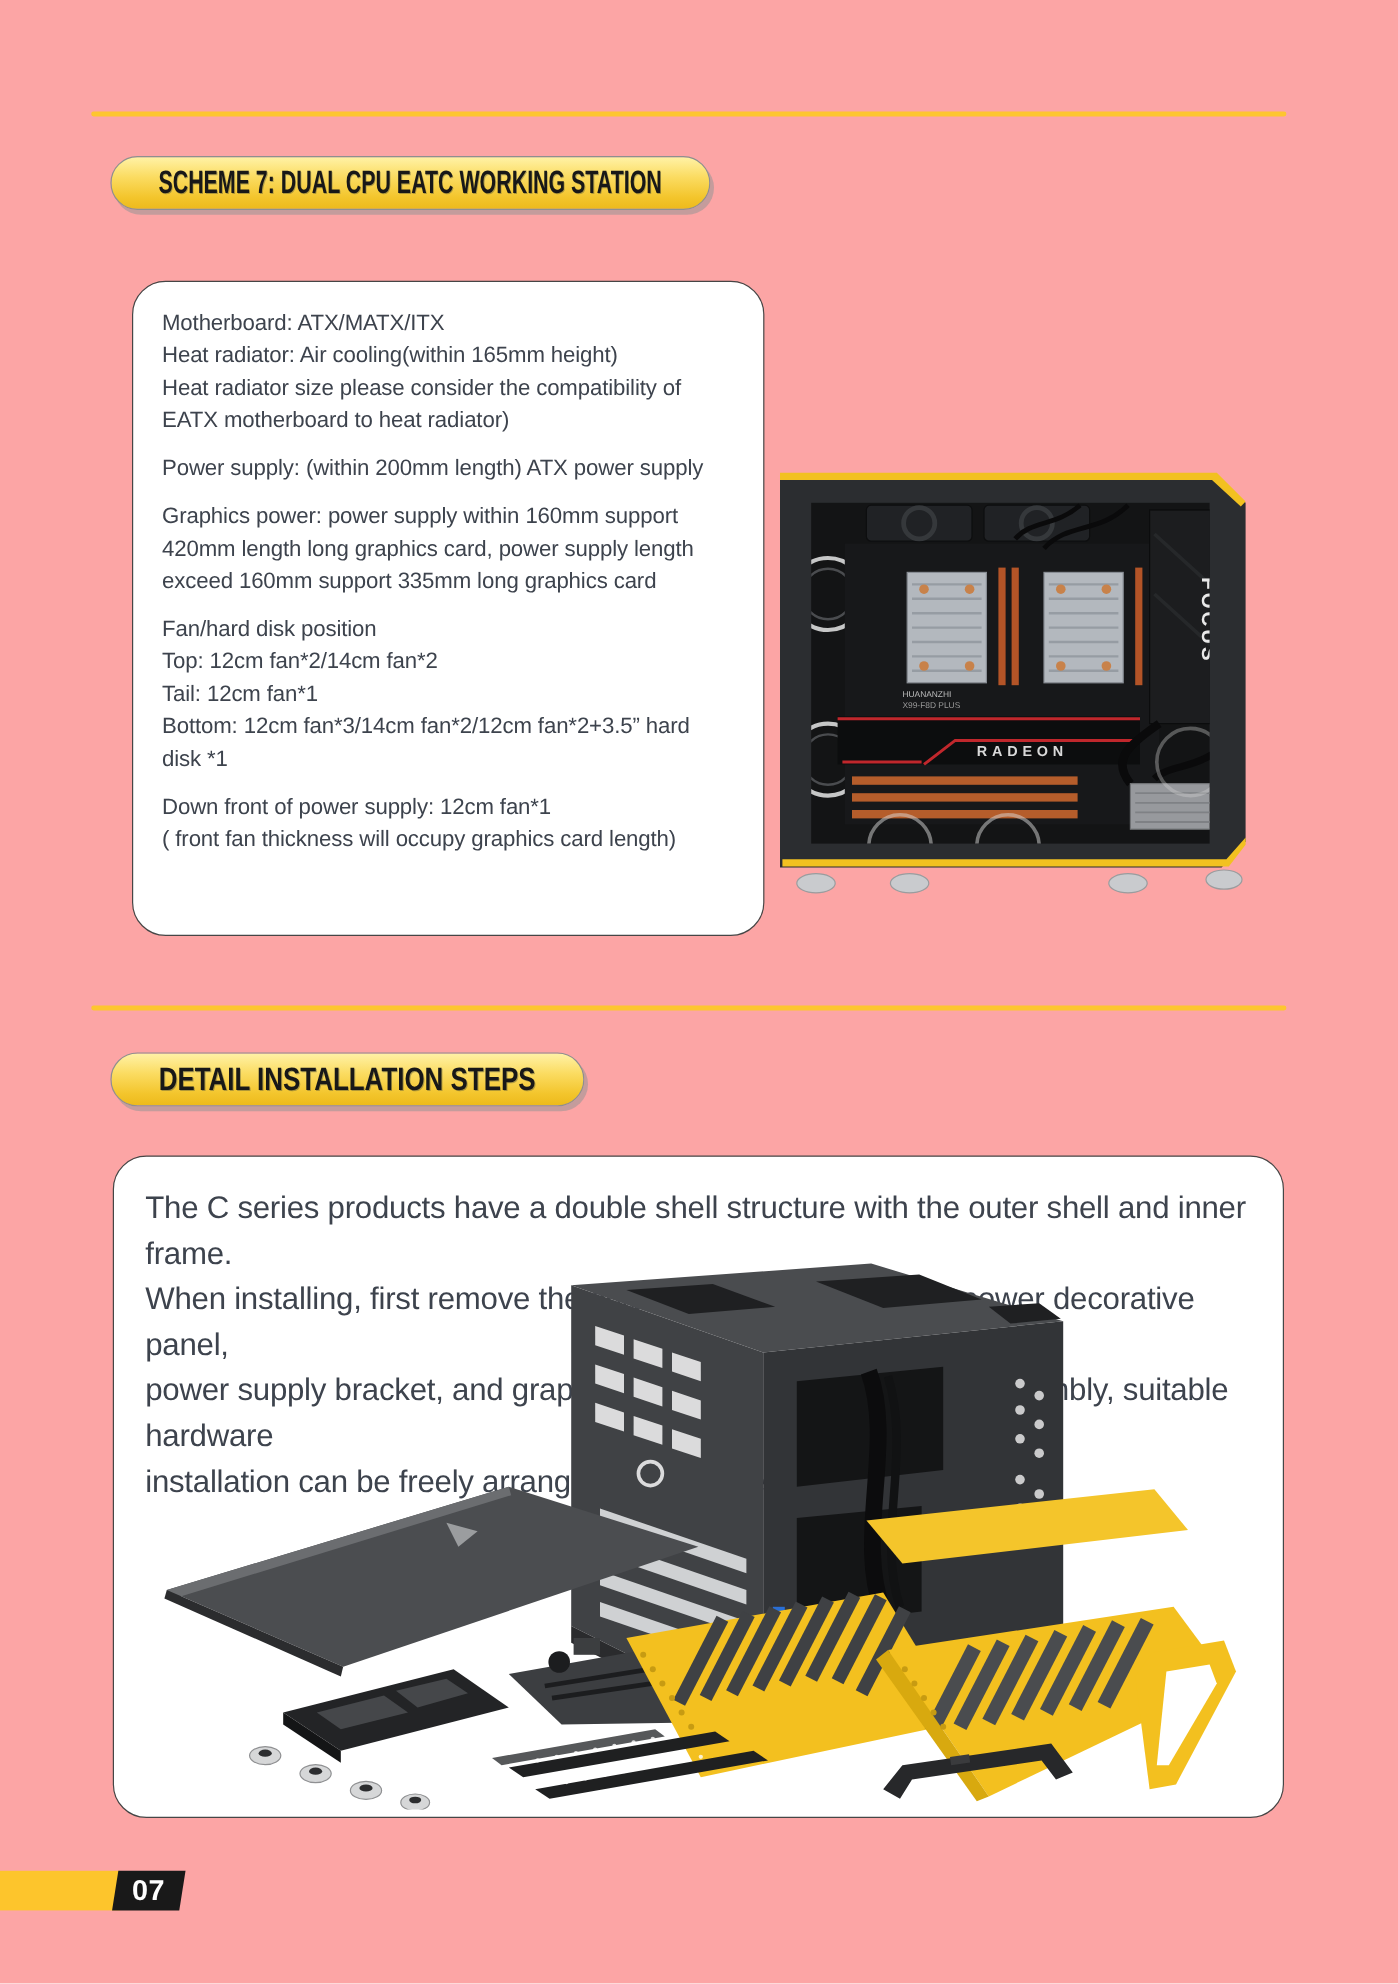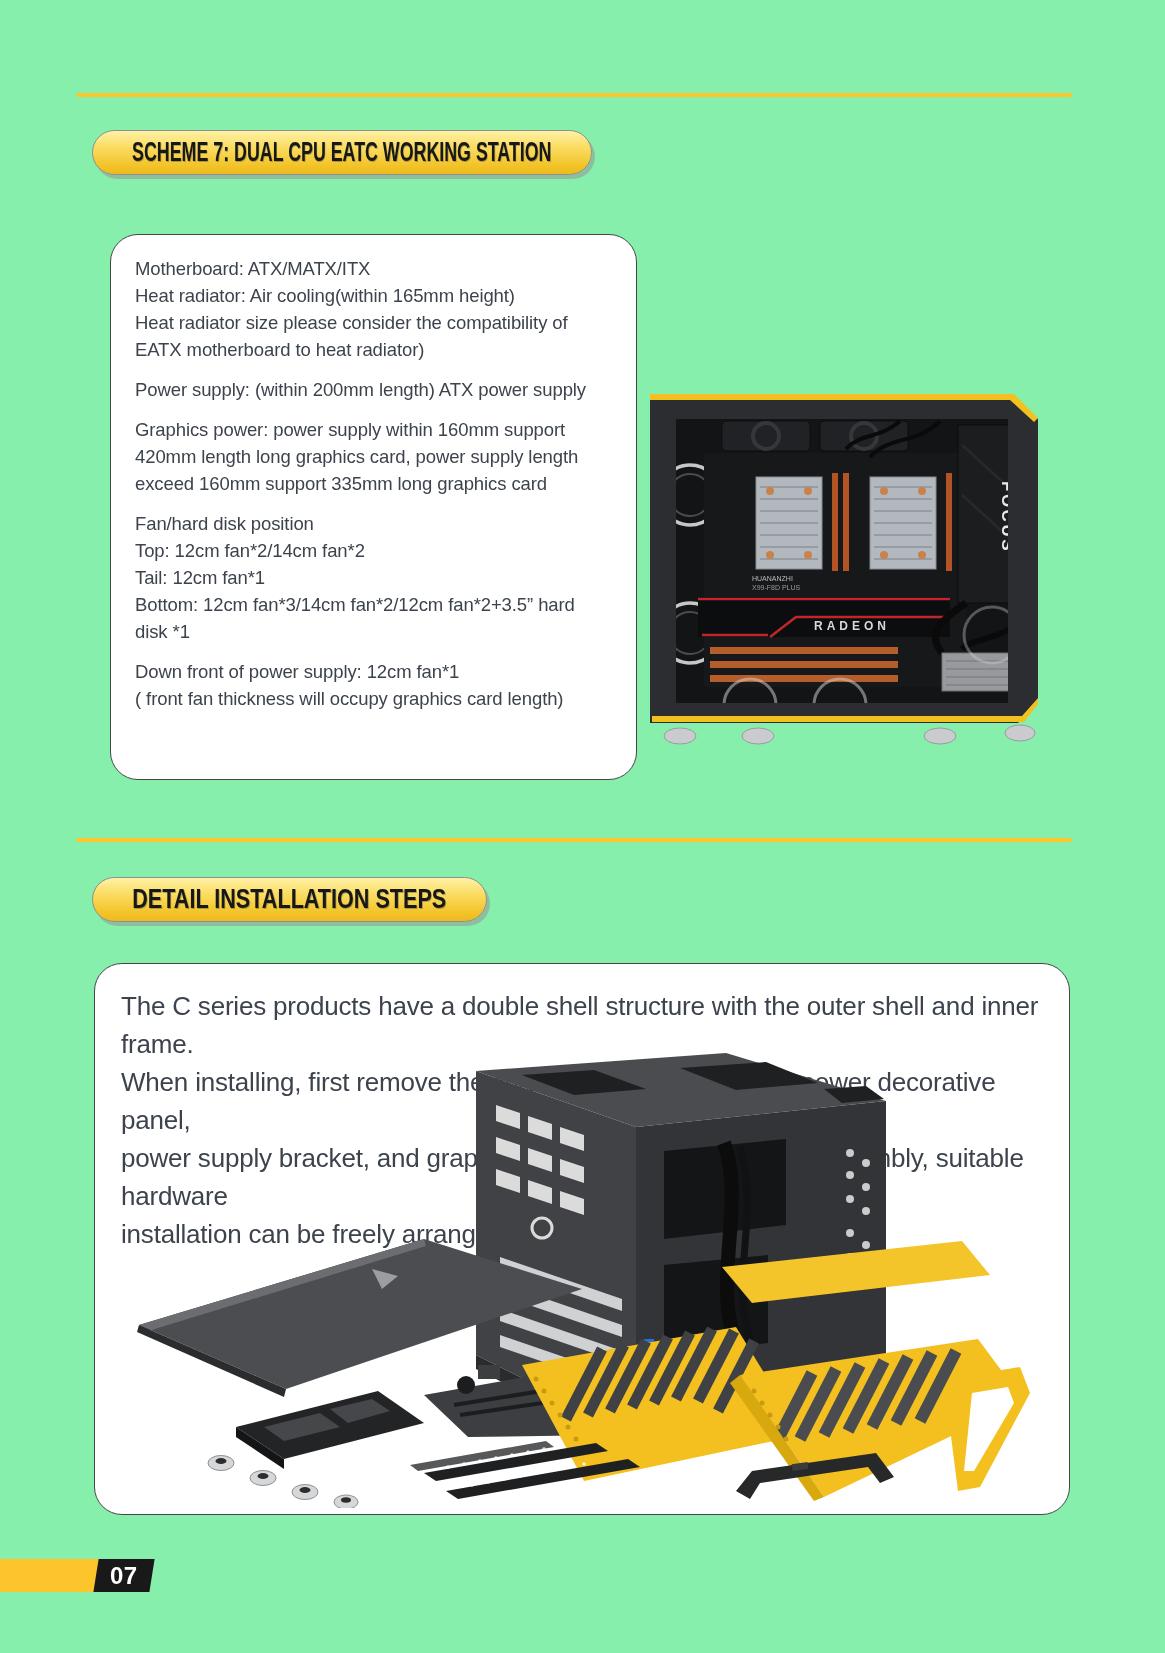--- a/index.html
+++ b/index.html
@@ -1,17 +1,17 @@
 <!DOCTYPE html>
 <html><head>
 <meta charset="utf-8">
 <style>
   html,body{margin:0;padding:0;background:#ffffff;}
   .page{
-    position:relative;width:1165px;height:1653px;background:#86efac;overflow:hidden;
+    position:relative;width:1165px;height:1653px;background:#fca5a5;overflow:hidden;
     font-family:"Liberation Sans",sans-serif;color:#3d434d;text-decoration:underline;
   }
   .rule{position:absolute;height:4px;background:#FDC62F;border-radius:2px;}
   .rule-top{left:76px;top:93px;width:996px;}
   .rule-mid{left:76px;top:838px;width:996px;}
 
   .banner{
     position:absolute;display:flex;align-items:center;justify-content:center;
     background:linear-gradient(180deg,#FFF2A6 0%,#FBDC62 38%,#F3C52C 78%,#EDBA1C 100%);
     border:1px solid #8f8f8f;border-radius:24px;

